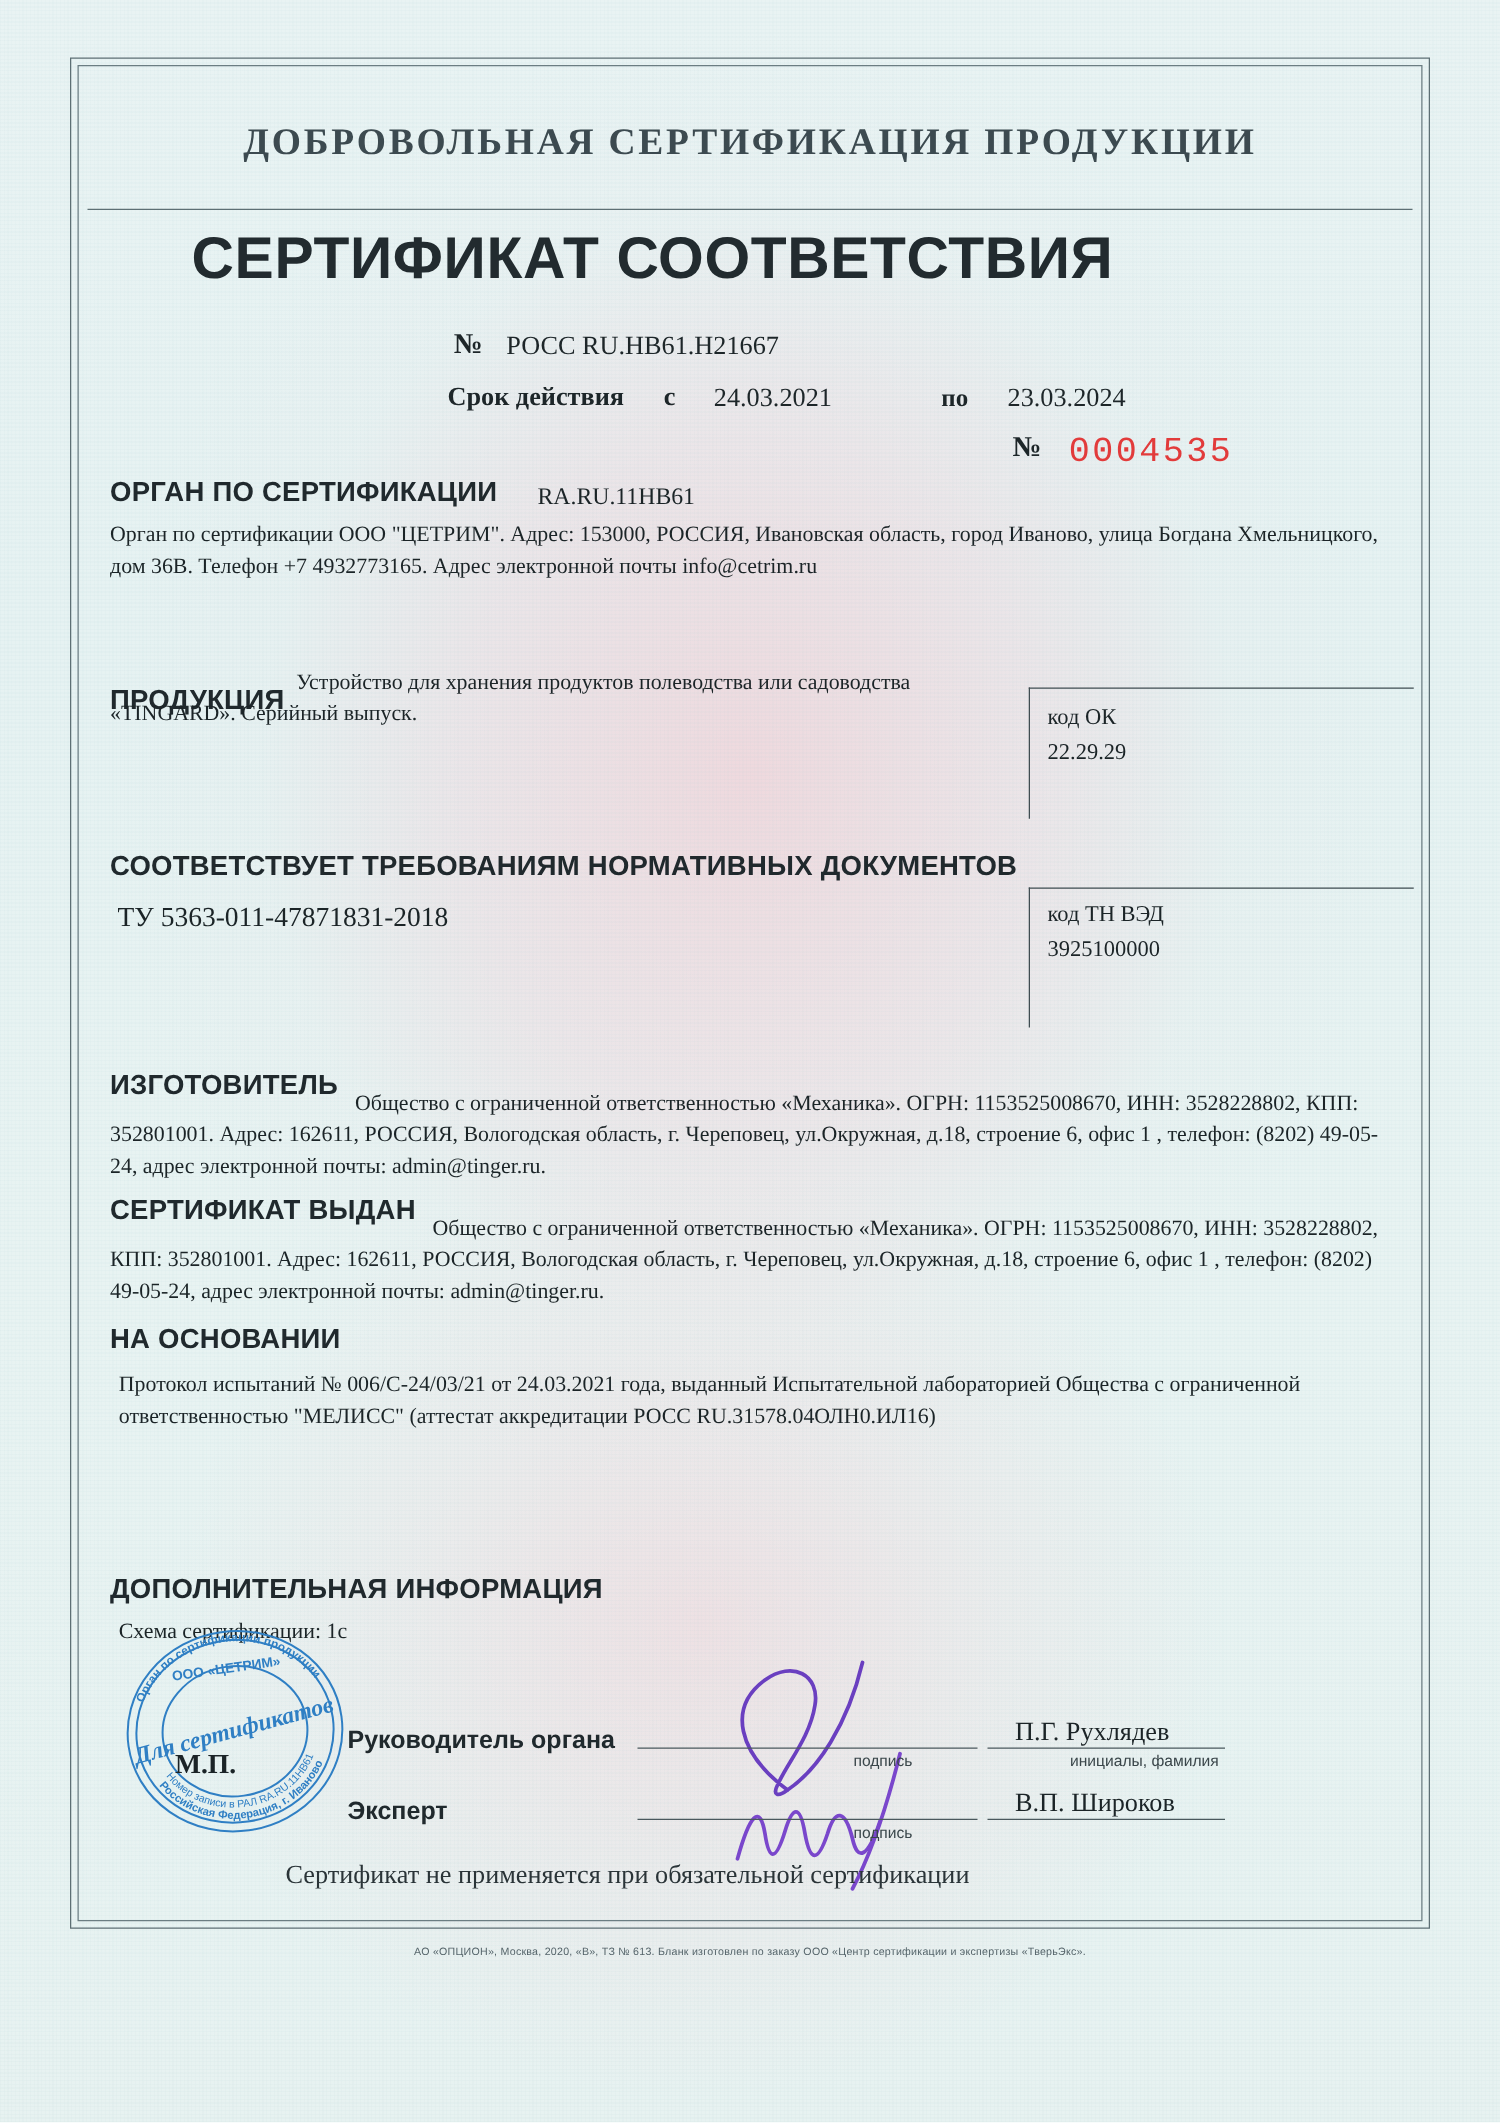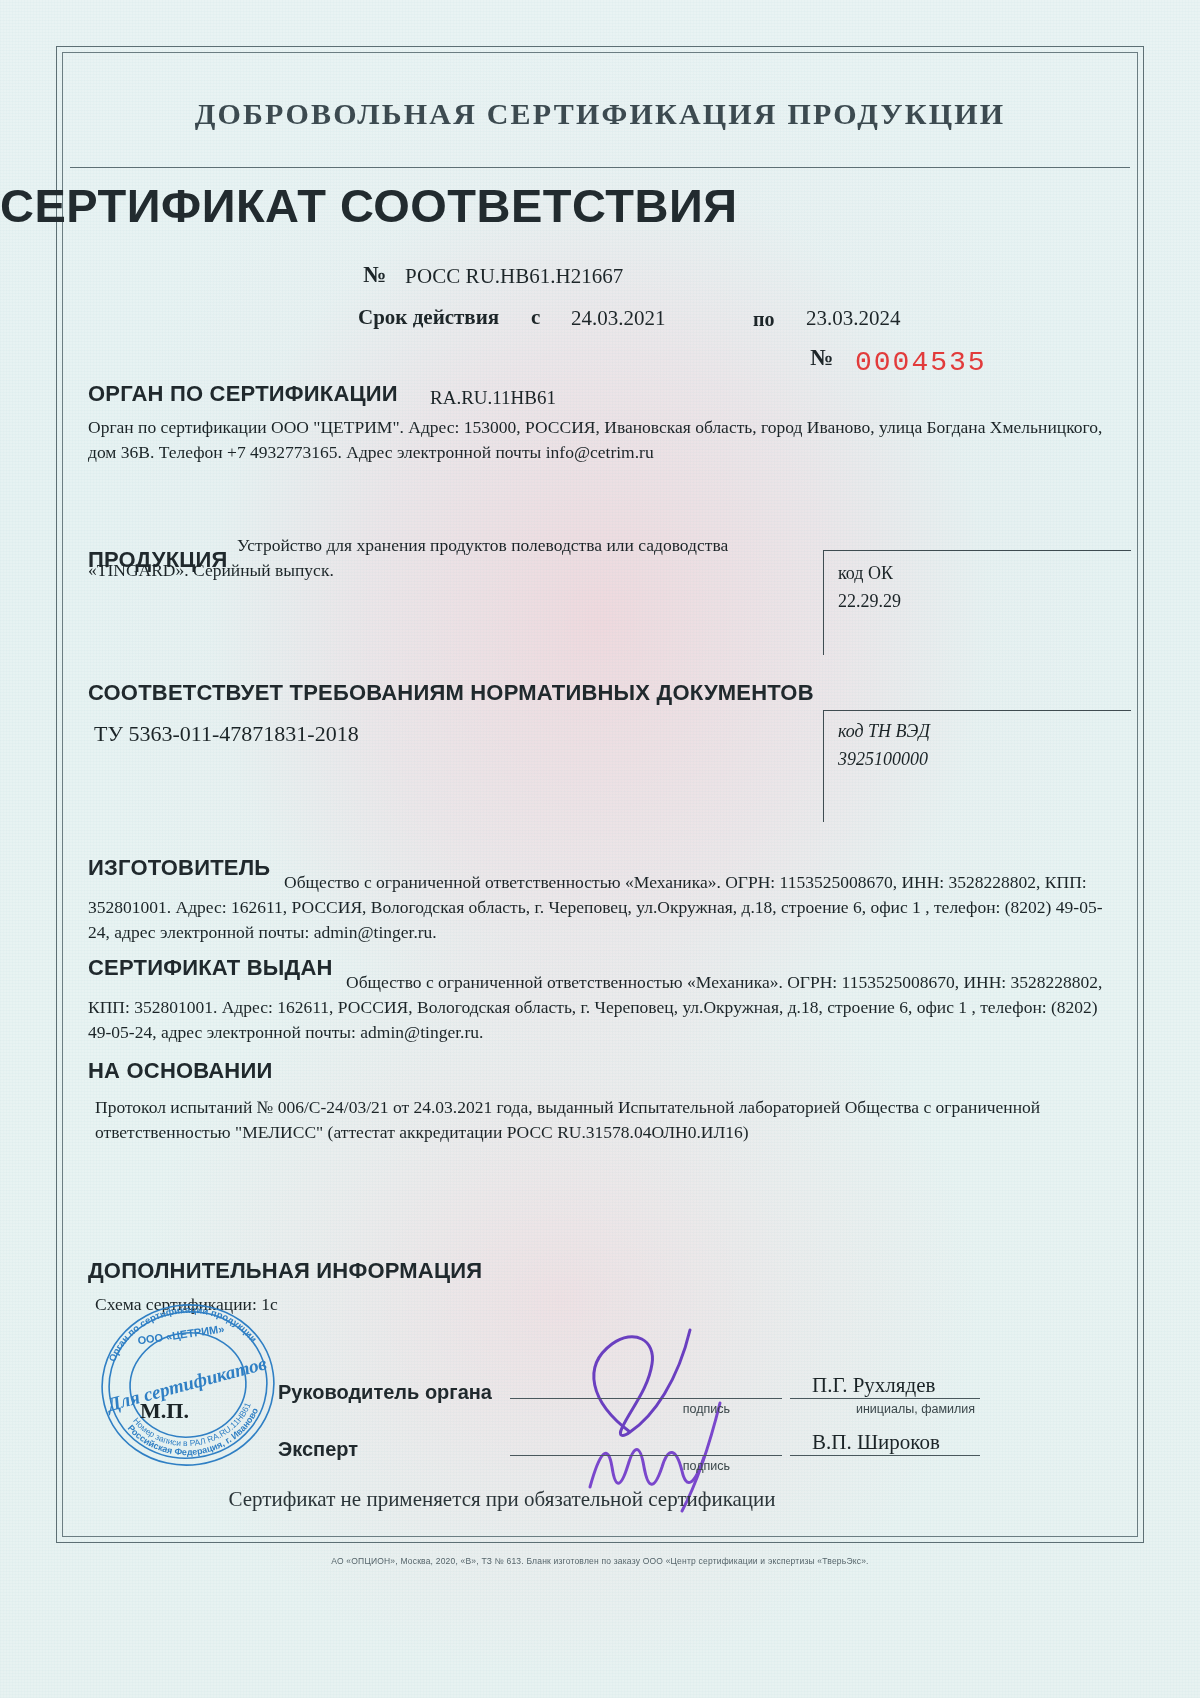--- a/index.html
+++ b/index.html
@@ -71,20 +71,21 @@
     letter-spacing: 2.2px;
     color: #3c4a50;
     white-space: nowrap;
   }
 
   .main-title {
     position: absolute;
     left: 0;
     top: 178px;
     width: 1044px;
+    text-align: center;
     font-family: "Liberation Sans", sans-serif;
     font-weight: bold;
     font-size: 47px;
     letter-spacing: 0.5px;
     color: #222b2f;
   }
 
   .numline {
     position: absolute;
     font-size: 21px;
@@ -149,21 +150,21 @@
   }
   .codebox .cb-value {
     position: absolute;
     left: 14px;
     font-family: "Liberation Serif", serif;
     font-size: 18px;
     color: #1b2427;
   }
 
   .codebox-ok   { left: 823px; top: 550px; width: 308px; height: 105px; }
-  .codebox-tnved{ left: 823px; top: 710px; width: 308px; height: 112px; font-style: italic; }
+  .codebox-tnved{ left: 823px; top: 710px; width: 308px; height: 112px; }
 
   
   .h-soot { left: 88px; top: 680px; font-size: 22px; }
   .t-tu   { left: 94px; top: 718px; font-size: 22px; }
 
   
   .h-izg { left: 88px; top: 855px; font-size: 22px; }
   .t-izg { left: 88px; top: 870px; width: 1030px; font-size: 17.5px; text-indent: 196px; }
 
   

